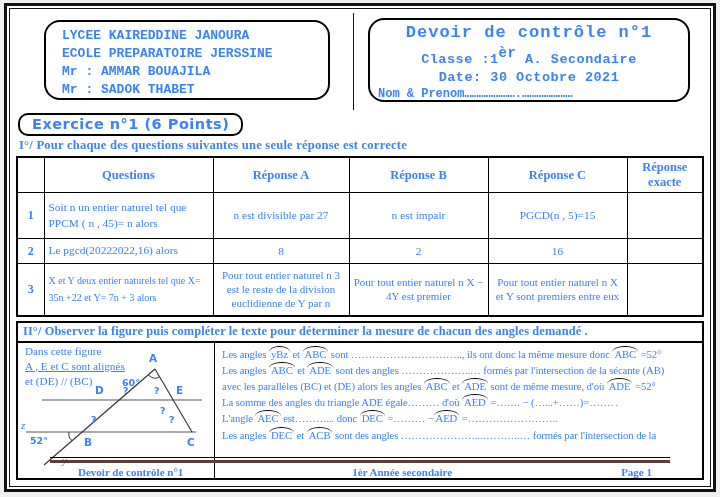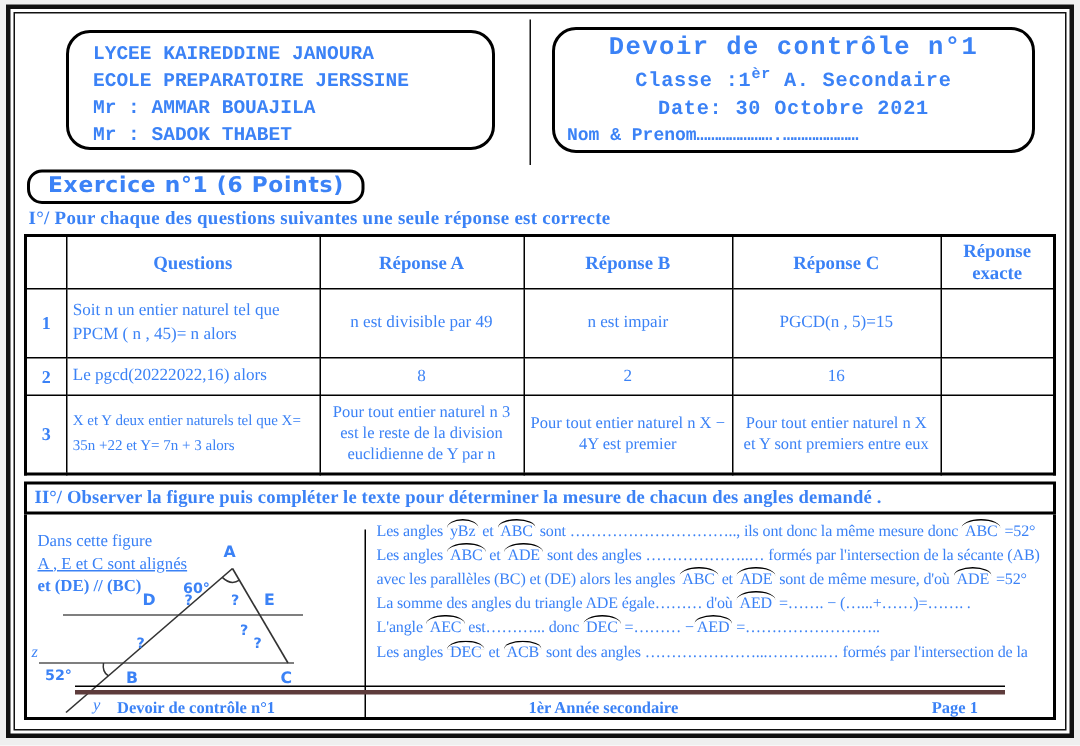--- a/index.html
+++ b/index.html
@@ -13,42 +13,42 @@
   .header-cell.right{flex:1;padding:5px 14px 0 14px;}
   .shadow-box{position:relative;border:2px solid #000;border-radius:16px;background:#fff;box-sizing:border-box;}
   .shadow-box::before{content:"";position:absolute;z-index:-1;border:1px solid #000;border-radius:20px;
       background-color:#fff;background-image:radial-gradient(#8a8a8a 0.8px,transparent 0.9px);background-size:3.5px 3.5px;}
   .band-left::before{left:-12px;top:-3px;bottom:-7px;right:-2px;}
   .band-right::before{right:-12px;top:-3px;bottom:-9px;left:-2px;}
   .school-box{width:286px;height:80px;padding:5px 4px 0 16px;font:bold 13px "Liberation Mono",monospace;line-height:18px;white-space:nowrap;}
   .exam-box{width:100%;height:84px;padding:3px 8px 0 8px;font-family:"Liberation Mono",monospace;font-weight:bold;}
   .exam-title{font-size:17px;text-align:center;letter-spacing:1px;}
   .exam-classe,.exam-date{font-size:13.5px;text-align:center;margin-top:3px;letter-spacing:0.5px;}
-  .exam-classe sup{font-size:10px;margin-top:15px;}
+  .exam-classe sup{font-size:14px;margin-top:15px;}
   .exam-nom{font-size:12px;margin-top:2px;white-space:nowrap;overflow:hidden;}
 
   
   .ex-box{display:inline-block;border:2px solid #000;border-radius:10px;padding:1px 12px 2px;margin:3px 18px 1px 2px;
       font:bold 14.5px "DejaVu Sans",sans-serif;letter-spacing:0.5px;}
   .instr1{font:bold 12.6px "Liberation Serif",serif;margin:1px 0 3px 3px;letter-spacing:0.2px;}
 
   table.qcm{width:100%;border-collapse:collapse;border:2px solid #000;table-layout:fixed;}
   table.qcm th,table.qcm td{border:1px solid #000;padding:2px 4px;box-sizing:border-box;vertical-align:middle;}
   table.qcm th{font:bold 12.5px "Liberation Serif",serif;text-align:center;height:26px;}
   td.num{font:bold 12px "Liberation Serif",serif;text-align:center;}
   td.q{font:11.4px "Liberation Serif",serif;text-align:left;line-height:1.35;}
   td.ans{font:11.4px "Liberation Serif",serif;text-align:center;line-height:1.3;}
   tr.r1{height:46px;} tr.r2{height:25px;} tr.r3{height:52px;}
   tr.r3 td.q{font-size:10px;line-height:1.7;}
   tr.r3 td.ans{font-size:11px;}
 
   
   .s2-header{border:2px solid #000;margin-top:4px;padding:1px 5px 2px;font:bold 12.4px "Liberation Serif",serif;letter-spacing:0.1px;}
   .s2-body{border:2px solid #000;border-top:none;display:flex;height:137px;box-sizing:border-box;}
-  .s2-left{width:226px;border-right:1.5px solid #000;position:relative;box-sizing:border-box;flex:none;margin-top:10px;}
+  .s2-left{width:197px;border-right:1.5px solid #000;position:relative;box-sizing:border-box;flex:none;}
   .s2-right{flex:1;padding:3px 4px 0 7px;overflow:hidden;}
   .fig-intro{position:absolute;font:11.2px "Liberation Serif",serif;white-space:nowrap;}
   .fill-line{font:10.7px "Liberation Serif",serif;line-height:16.2px;white-space:nowrap;letter-spacing:-0.1px;}
   .ang{position:relative;display:inline-block;line-height:1;padding:2px 1px 0;margin:0 1px;}
   .ang::before{content:"";position:absolute;left:-1px;right:-1px;top:-1px;height:5px;
       border-top:1.2px solid #000;border-radius:50% 50% 0 0/100% 100% 0 0;}
   .fig{position:absolute;left:2px;top:8px;width:194px;height:120px;}
   .fig svg{position:absolute;left:0;top:0;}
   .fig-label{position:absolute;font:bold 10.5px "DejaVu Sans",sans-serif;}
   .fig-label.it{font:italic 11px "Liberation Serif",serif;}
@@ -103,21 +103,21 @@
         <th></th>
         <th>Questions</th>
         <th>Réponse A</th>
         <th>Réponse B</th>
         <th>Réponse C</th>
         <th>Réponse exacte</th>
       </tr>
       <tr class="r1">
         <td class="num">1</td>
         <td class="q">Soit  n un entier naturel tel que PPCM ( n , 45)= n alors</td>
-        <td class="ans">n est divisible par 49</td>
+        <td class="ans">n est divisible par 27</td>
         <td class="ans">n est impair</td>
         <td class="ans">PGCD(n , 5)=15</td>
         <td class="ans"></td>
       </tr>
       <tr class="r2">
         <td class="num">2</td>
         <td class="q">Le pgcd(20222022,16) alors</td>
         <td class="ans">8</td>
         <td class="ans">2</td>
         <td class="ans">16</td>
@@ -134,21 +134,21 @@
     </tbody>
       </table>
 
     
     <div class="s2-header">II°/ Observer la figure puis compléter le texte  pour déterminer  la mesure de chacun des angles  demandé .</div>
     <div class="s2-body">
 
       <div class="s2-left">
         <span class="fig-intro" style="left:7px;top:2px;">Dans cette figure</span>
         <span class="fig-intro" style="left:7px;top:17px;text-decoration:underline;">A ,  E et C sont alignés</span>
-        <span class="fig-intro" style="left:7px;top:32px;font-weight:bold;">et (DE) // (BC)</span>
+        <span class="fig-intro" style="left:7px;top:32px;">et (DE) // (BC)</span>
 
         <div class="fig">
           <svg width="194" height="120" viewBox="0 0 194 120">
             <line x1="22" y1="49" x2="182" y2="49" stroke="#555" stroke-width="1.1"></line>
             <line x1="6" y1="81" x2="176" y2="81" stroke="#555" stroke-width="1.1"></line>
             <line x1="24" y1="114" x2="135" y2="18" stroke="#333" stroke-width="1.1"></line>
             <line x1="135" y1="18" x2="172" y2="81" stroke="#333" stroke-width="1.1"></line>
             <path d="M128.2,23.9 Q134,29.5 139.6,25.8" fill="none" stroke="#333" stroke-width="1"></path>
             <path d="M49,81 Q48,87 52.2,89.5" fill="none" stroke="#333" stroke-width="1"></path>
           </svg>

